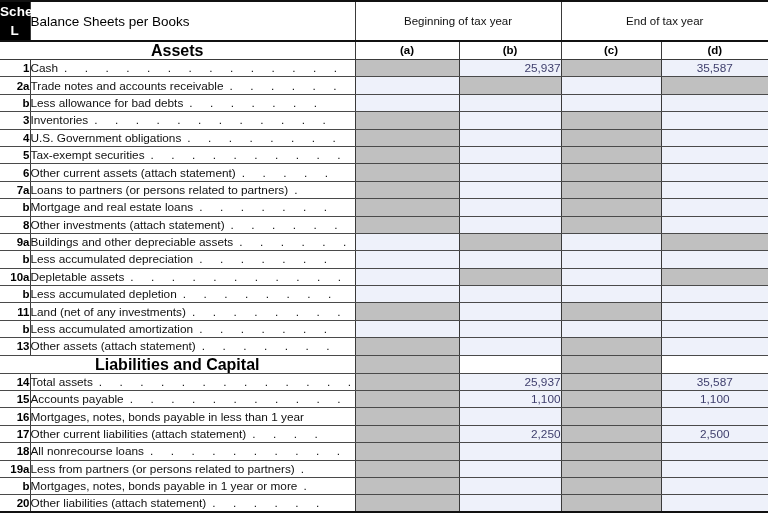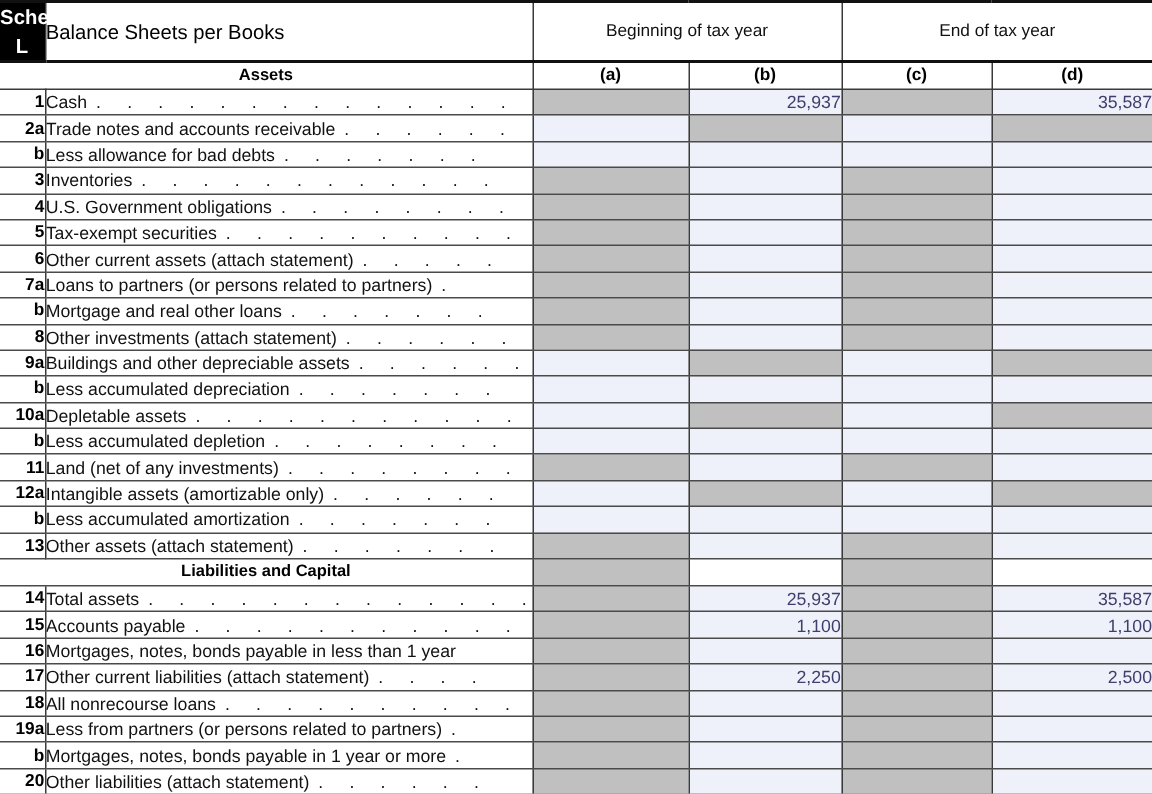--- a/index.html
+++ b/index.html
@@ -46,21 +46,21 @@
   .yr-head.beg{border-right:1px solid #3a3a3a;margin-left:28px;}
   tr.hdr-letters td{height:17px;border-bottom:1.5px solid #3a3a3a;}
   .col-letter{
     text-align:center;font-weight:bold;font-size:11.5px;
     height:17px;line-height:17px;color:#000;
   }
   .spacer-left{border-right:1px solid #3a3a3a;}
 
   
   .section-head{
-    text-align:center;font-weight:bold;font-size:11px;color:#000;
+    text-align:center;font-weight:bold;font-size:16px;color:#000;
     height:17px;line-height:17px;
   }
 
   
   tr.datarow td{height:17.4px;border-bottom:1px solid #4a4a4a;}
   .rn{
     text-align:right;font-weight:bold;font-size:11.5px;color:#000;
     padding-right:5px;border-right:none;white-space:nowrap;
   }
   .desc{
@@ -73,21 +73,21 @@
     padding-left:6px;
   }
   .cell{
     text-align:right;font-size:11.8px;color:#3f3f6d;
     padding-right:5px;white-space:nowrap;
     background:#eef1fa;
   }
   .cell.shaded{background:#c0c0c0;color:#c0c0c0;}
   .cell.plain{background:#ffffff;}
   .cell.a,.cell.c{border-right:1px solid #3a3a3a;}
-  .cell.d{border-right:none;}
+  .cell.d{border-right:none;text-align:center;}
   .nb{border-right:none !important;text-align:center;}
 </style>
 </head>
 <body>
 
 <div id="form">
   <table class="sched">
     <colgroup>
       <col class="c-num">
         <col class="c-desc">
@@ -169,21 +169,21 @@
         <tr class="datarow">
           <td class="rn">7a</td>
           <td class="desc"><span class="lbl">Loans to partners (or persons related to partners)</span><span class="leader">.</span></td>
           <td class="cell a shaded"></td>
           <td class="cell b"></td>
           <td class="cell c shaded"></td>
           <td class="cell d"></td>
         </tr>
         <tr class="datarow">
           <td class="rn">b</td>
-          <td class="desc"><span class="lbl">Mortgage and real other loans</span><span class="leader">. . . . . . .</span></td>
+          <td class="desc"><span class="lbl">Mortgage and real estate loans</span><span class="leader">. . . . . . .</span></td>
           <td class="cell a shaded"></td>
           <td class="cell b"></td>
           <td class="cell c shaded"></td>
           <td class="cell d"></td>
         </tr>
         <tr class="datarow">
           <td class="rn">8</td>
           <td class="desc"><span class="lbl">Other investments (attach statement)</span><span class="leader">. . . . . .</span></td>
           <td class="cell a shaded"></td>
           <td class="cell b"></td>
@@ -222,28 +222,20 @@
           <td class="cell c"></td>
           <td class="cell d"></td>
         </tr>
         <tr class="datarow">
           <td class="rn">11</td>
           <td class="desc"><span class="lbl">Land (net of any investments)</span><span class="leader">. . . . . . . .</span></td>
           <td class="cell a shaded"></td>
           <td class="cell b"></td>
           <td class="cell c shaded"></td>
           <td class="cell d"></td>
-        </tr>
-        <tr class="datarow">
-          <td class="rn">12a</td>
-          <td class="desc"><span class="lbl">Intangible assets (amortizable only)</span><span class="leader">. . . . . .</span></td>
-          <td class="cell a"></td>
-          <td class="cell b shaded"></td>
-          <td class="cell c"></td>
-          <td class="cell d shaded"></td>
         </tr>
         <tr class="datarow">
           <td class="rn">b</td>
           <td class="desc"><span class="lbl">Less accumulated amortization</span><span class="leader">. . . . . . .</span></td>
           <td class="cell a"></td>
           <td class="cell b"></td>
           <td class="cell c"></td>
           <td class="cell d"></td>
         </tr>
         <tr class="datarow">

